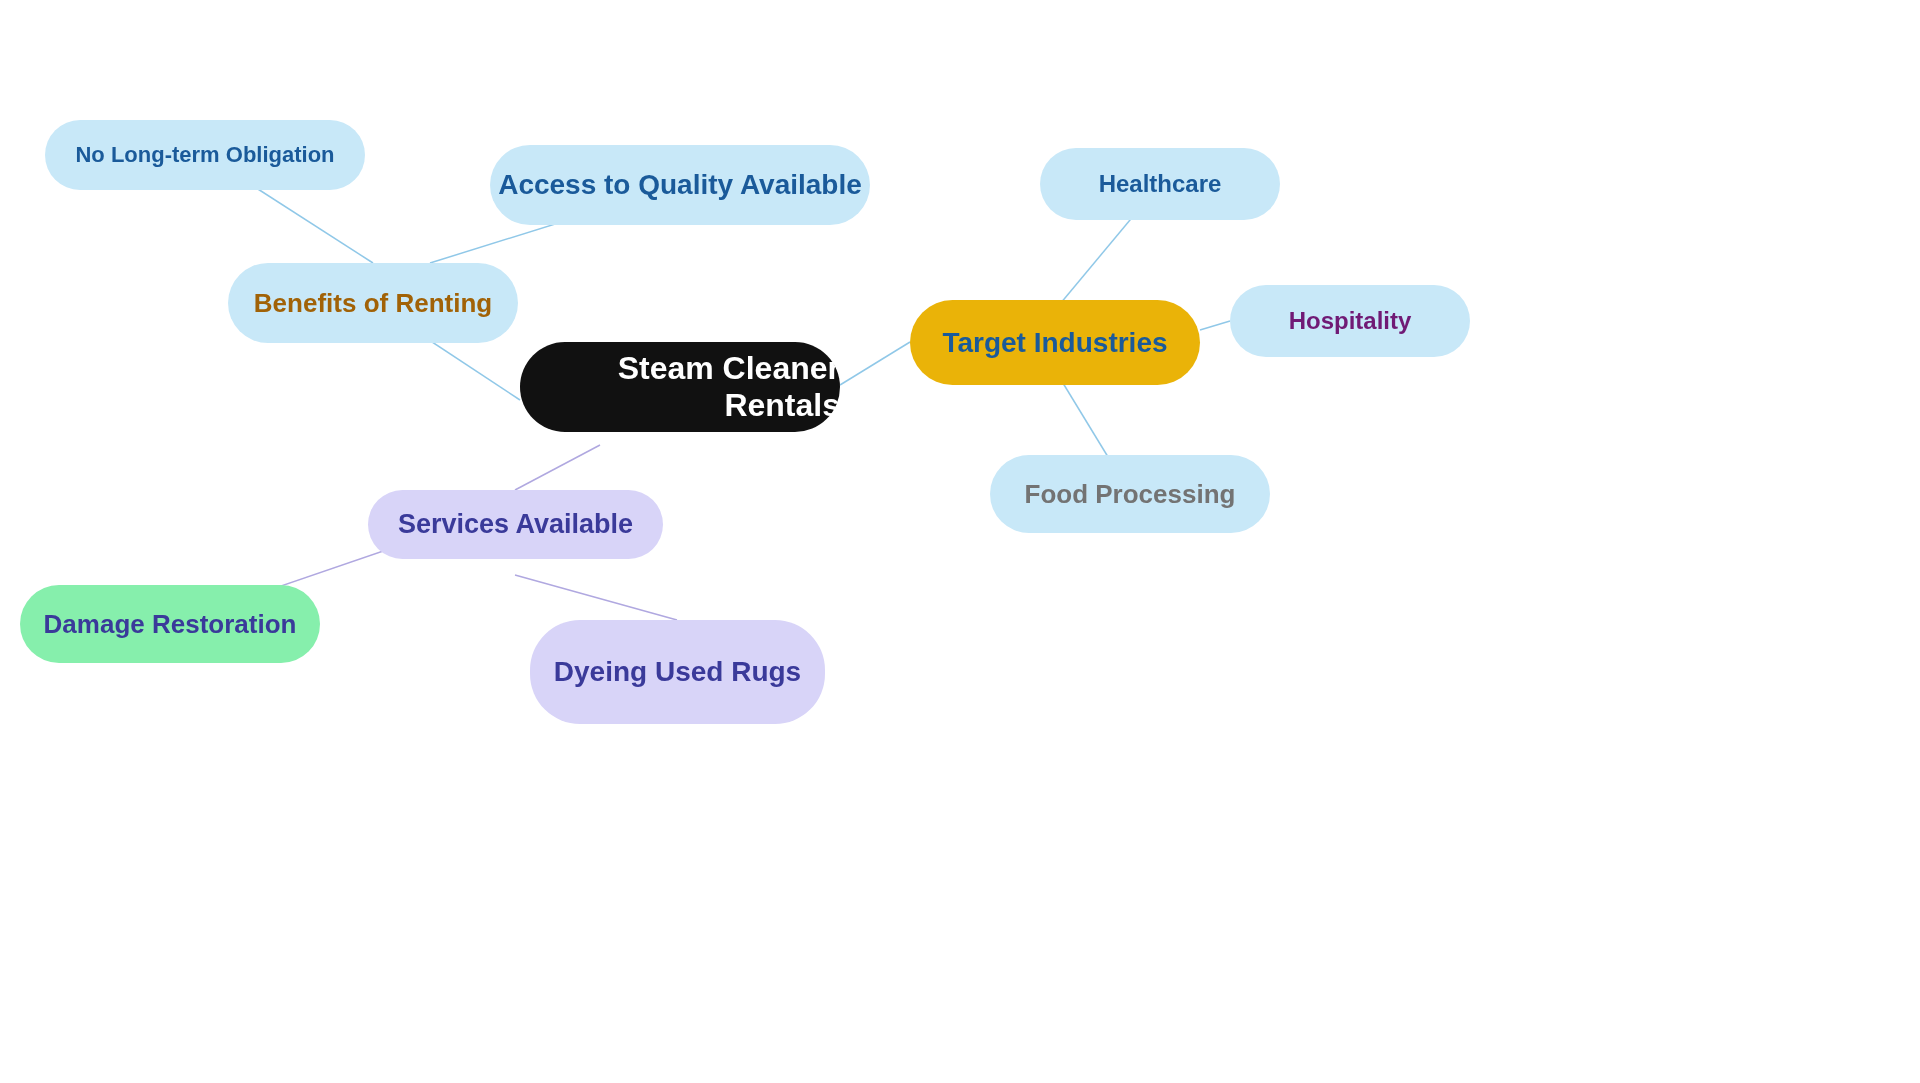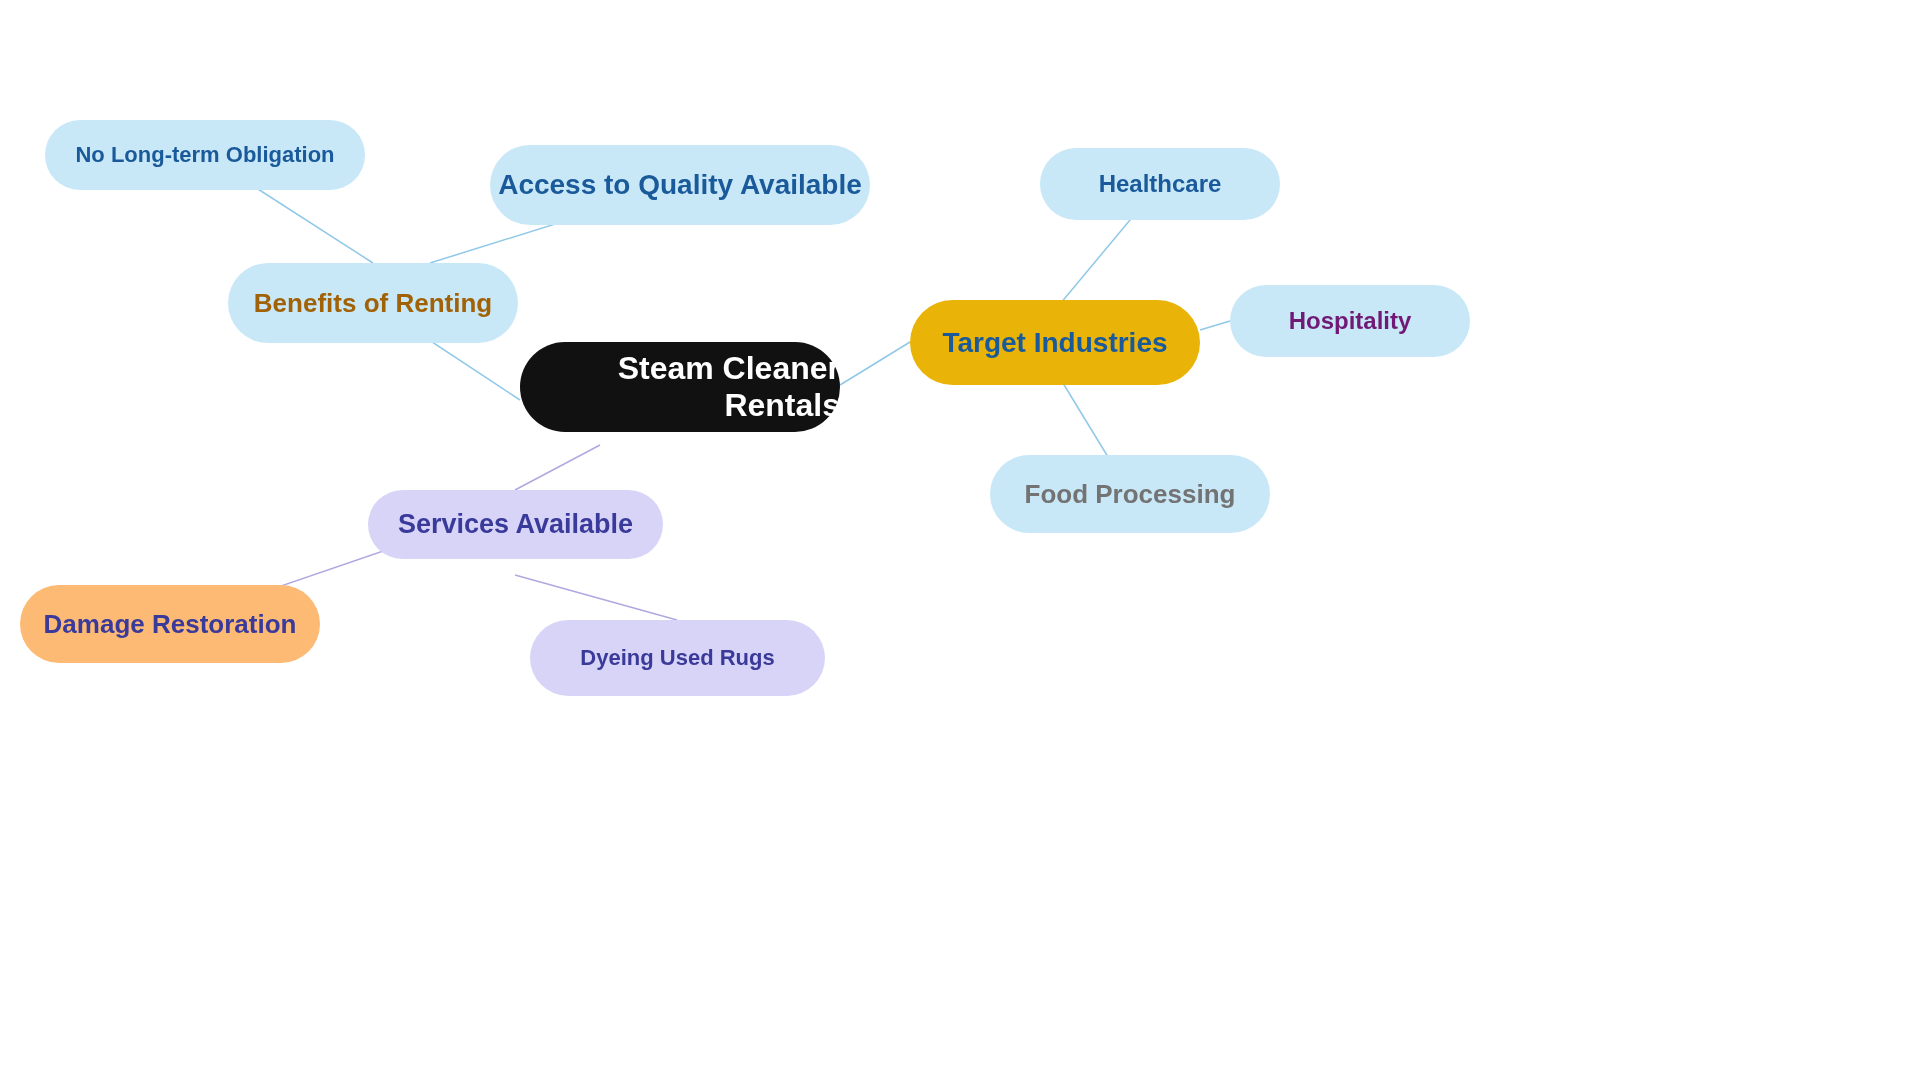--- a/index.html
+++ b/index.html
@@ -91,15 +91,15 @@
 <div class="node node-blue node-lg" style="left:910px; top:300px; width:290px; height:85px; font-size:28px; color:#1a5a9a; background:#eab308;">Target Industries</div>
 
 <div class="node node-blue node-sm" style="left:1040px; top:148px; width:240px; height:72px; font-size:24px; color:#1a5a9a; background:#c8e8f8;">Healthcare</div>
 
 <div class="node node-blue node-sm" style="left:1230px; top:285px; width:240px; height:72px; font-size:24px; color:#701a75; background:#c8e8f8;">Hospitality</div>
 
 <div class="node node-blue node-sm" style="left:990px; top:455px; width:280px; height:78px; font-size:26px; color:#737373; background:#c8e8f8;">Food Processing</div>
 
 <div class="node node-purple node-lg" style="left:368px; top:490px; width:295px; height:69px; font-size:27px; color:#3a3a9a; background:#d8d4f8;">Services Available</div>
 
-<div class="node node-purple node-sm" style="left:20px; top:585px; width:300px; height:78px; font-size:26px; color:#3a3a9a; background:#fdba74;">Damage Restoration</div>
+<div class="node node-purple node-sm" style="left:20px; top:585px; width:300px; height:78px; font-size:26px; color:#3a3a9a; background:#86efac;">Damage Restoration</div>
 
-<div class="node node-purple node-sm" style="left:530px; top:620px; width:295px; height:76px; font-size:22px; color:#3a3a9a; background:#d8d4f8;">Dyeing Used Rugs</div>
+<div class="node node-purple node-sm" style="left:530px; top:620px; width:295px; height:104px; font-size:28px; color:#3a3a9a; background:#d8d4f8;">Dyeing Used Rugs</div>
 
 </body></html>

